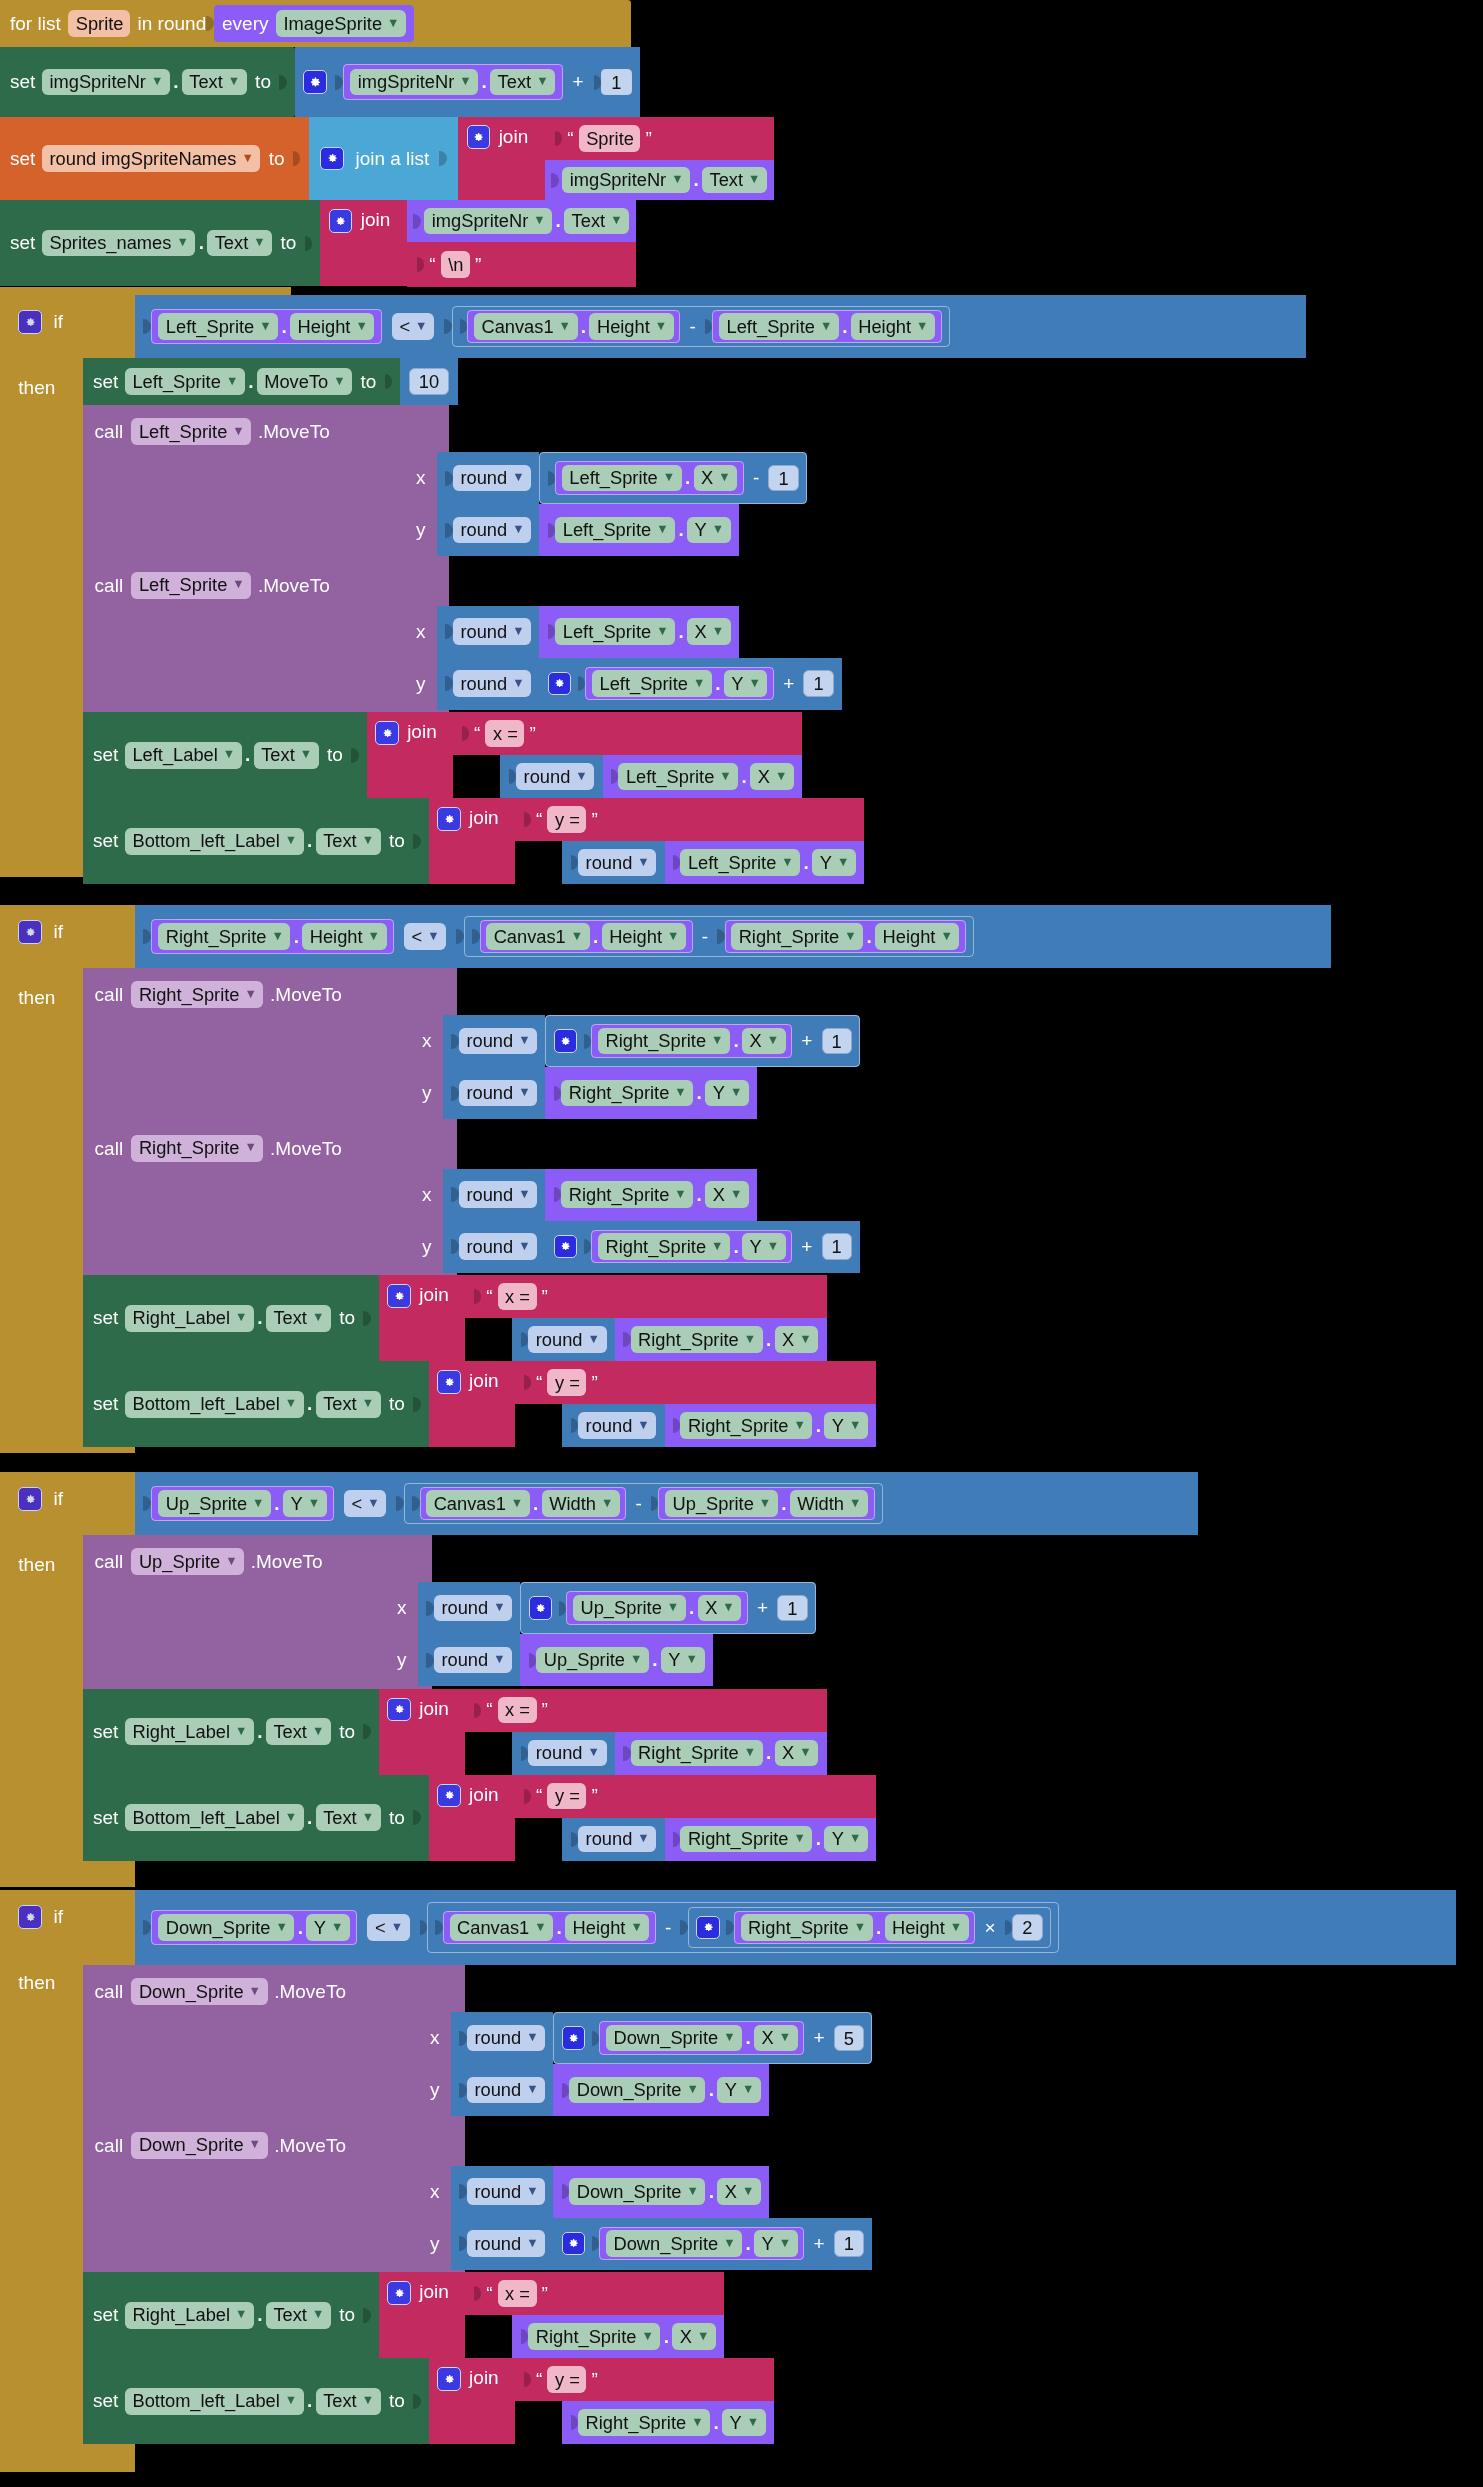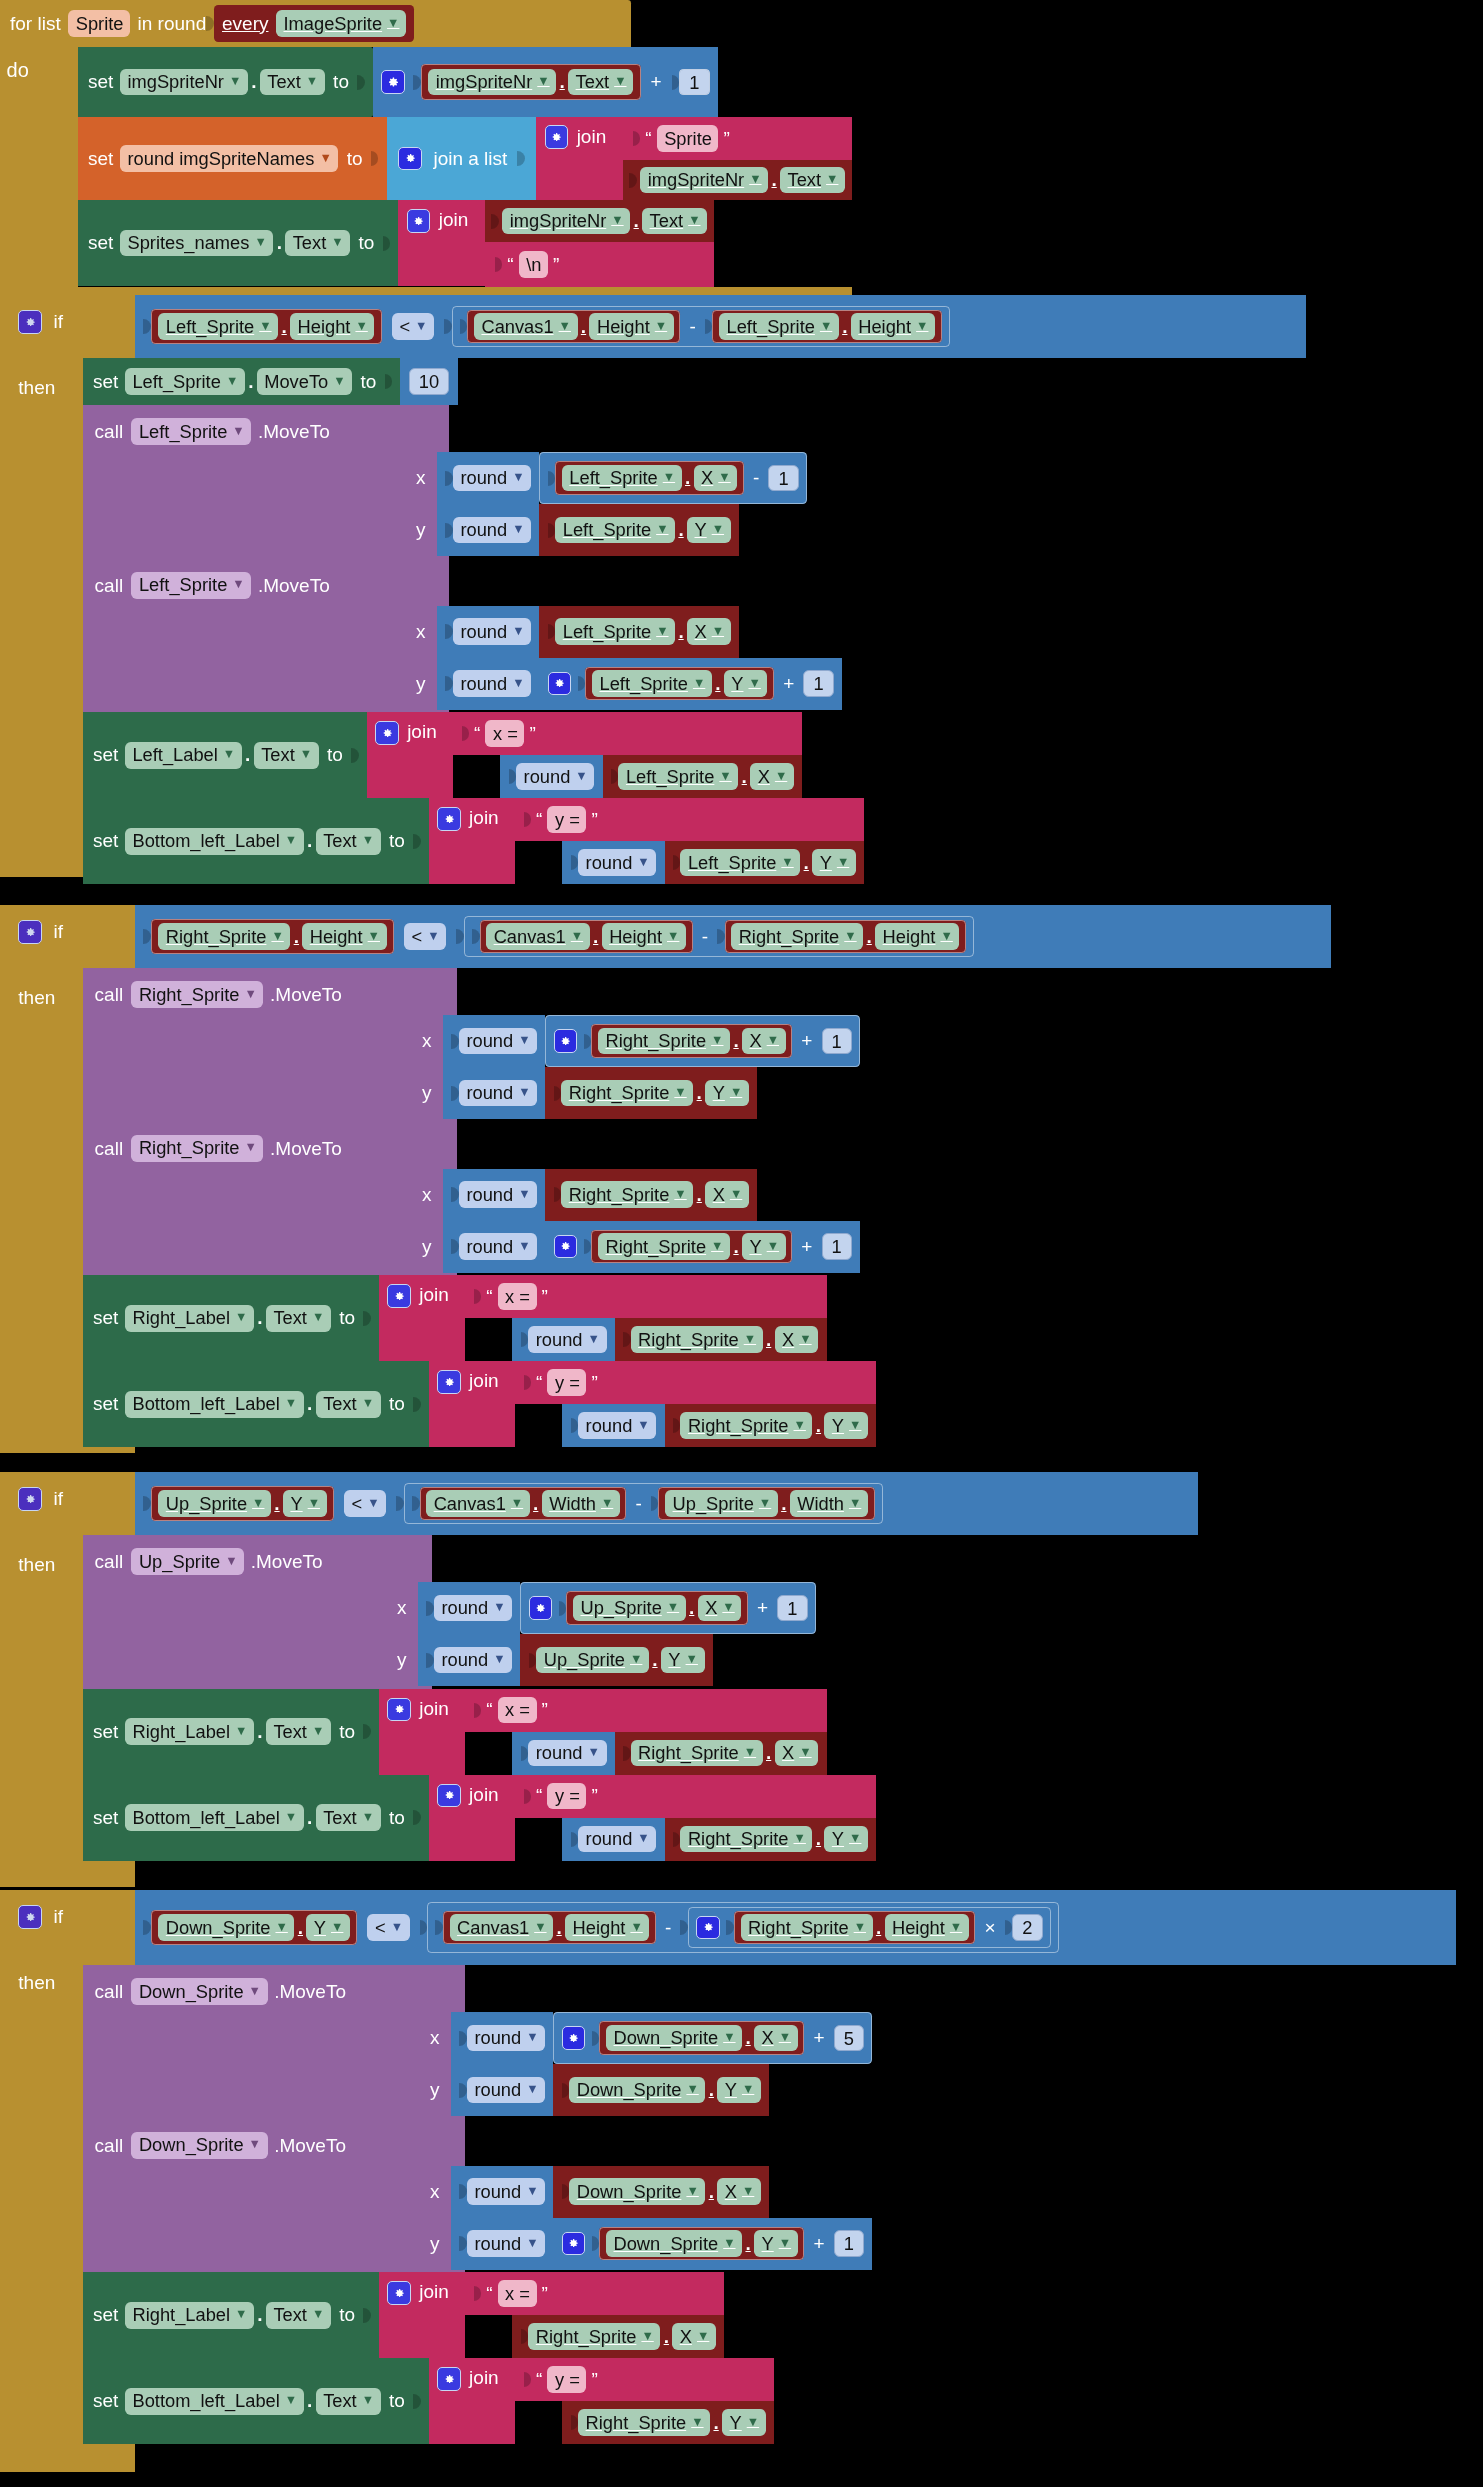--- a/index.html
+++ b/index.html
@@ -14,21 +14,21 @@
   .canvas{position:relative;width:1484px;height:2487px;background:#000;}
 
   
   .row{display:flex;align-items:flex-start;}
   .cen{display:flex;align-items:center;}          
   .c-set{background:#2d6b4a;}           
   .c-setg{background:#d4622a;}          
   .c-math{background:#3f7cb8;}
   .c-list{background:#4ba7d6;}          
   .c-text{background:#c32a5f;}          
-  .c-get{background:#7f1d1d;text-decoration:underline;}           
+  .c-get{background:#8b5cf6;}           
   .c-call{background:#9263a0;}          
   .c-logic{background:#3f7cb8;}
 
   
   .pill{
     background:#a9cdb6;color:#111;border-radius:5.8px;
     padding:2.5px 6.6px 3.3px 7.5px;font-size:18.3px;line-height:21px;
     display:inline-flex;align-items:center;gap:5px;white-space:nowrap;
   }
   .pill.orange{background:#f3bfa5;}
@@ -90,23 +90,20 @@
       <span class="valblk c-get" style="padding:5px 8.3px;height:37px;box-sizing:border-box;">
         <span class="lbl" style="margin-right:7.5px;">every</span>
         <span class="pill">
               <span>ImageSprite</span>
               <span class="car">▼</span>
             </span>
       </span>
     </div>
 
     <div class="row" style="background:#b89030;">
-      <div style="width:78px;min-height:249px;background:#b89030;padding-top:11.6px;box-sizing:border-box;">
-        <span class="doLabel">do</span>
-      </div>
       <div style="position:relative;background:#000;">
 
         <div class="row">
           <div class="cen c-set" style="height:70px;padding:0 8.3px 0 10px;border-radius:0 2.5px 2.5px 0;">
             <span class="lbl" style="margin-right:6.6px;">set</span>
             <span class="pill">
                   <span>imgSpriteNr</span>
                   <span class="car">▼</span>
                 </span>
             <span class="lbl dot">.</span>

